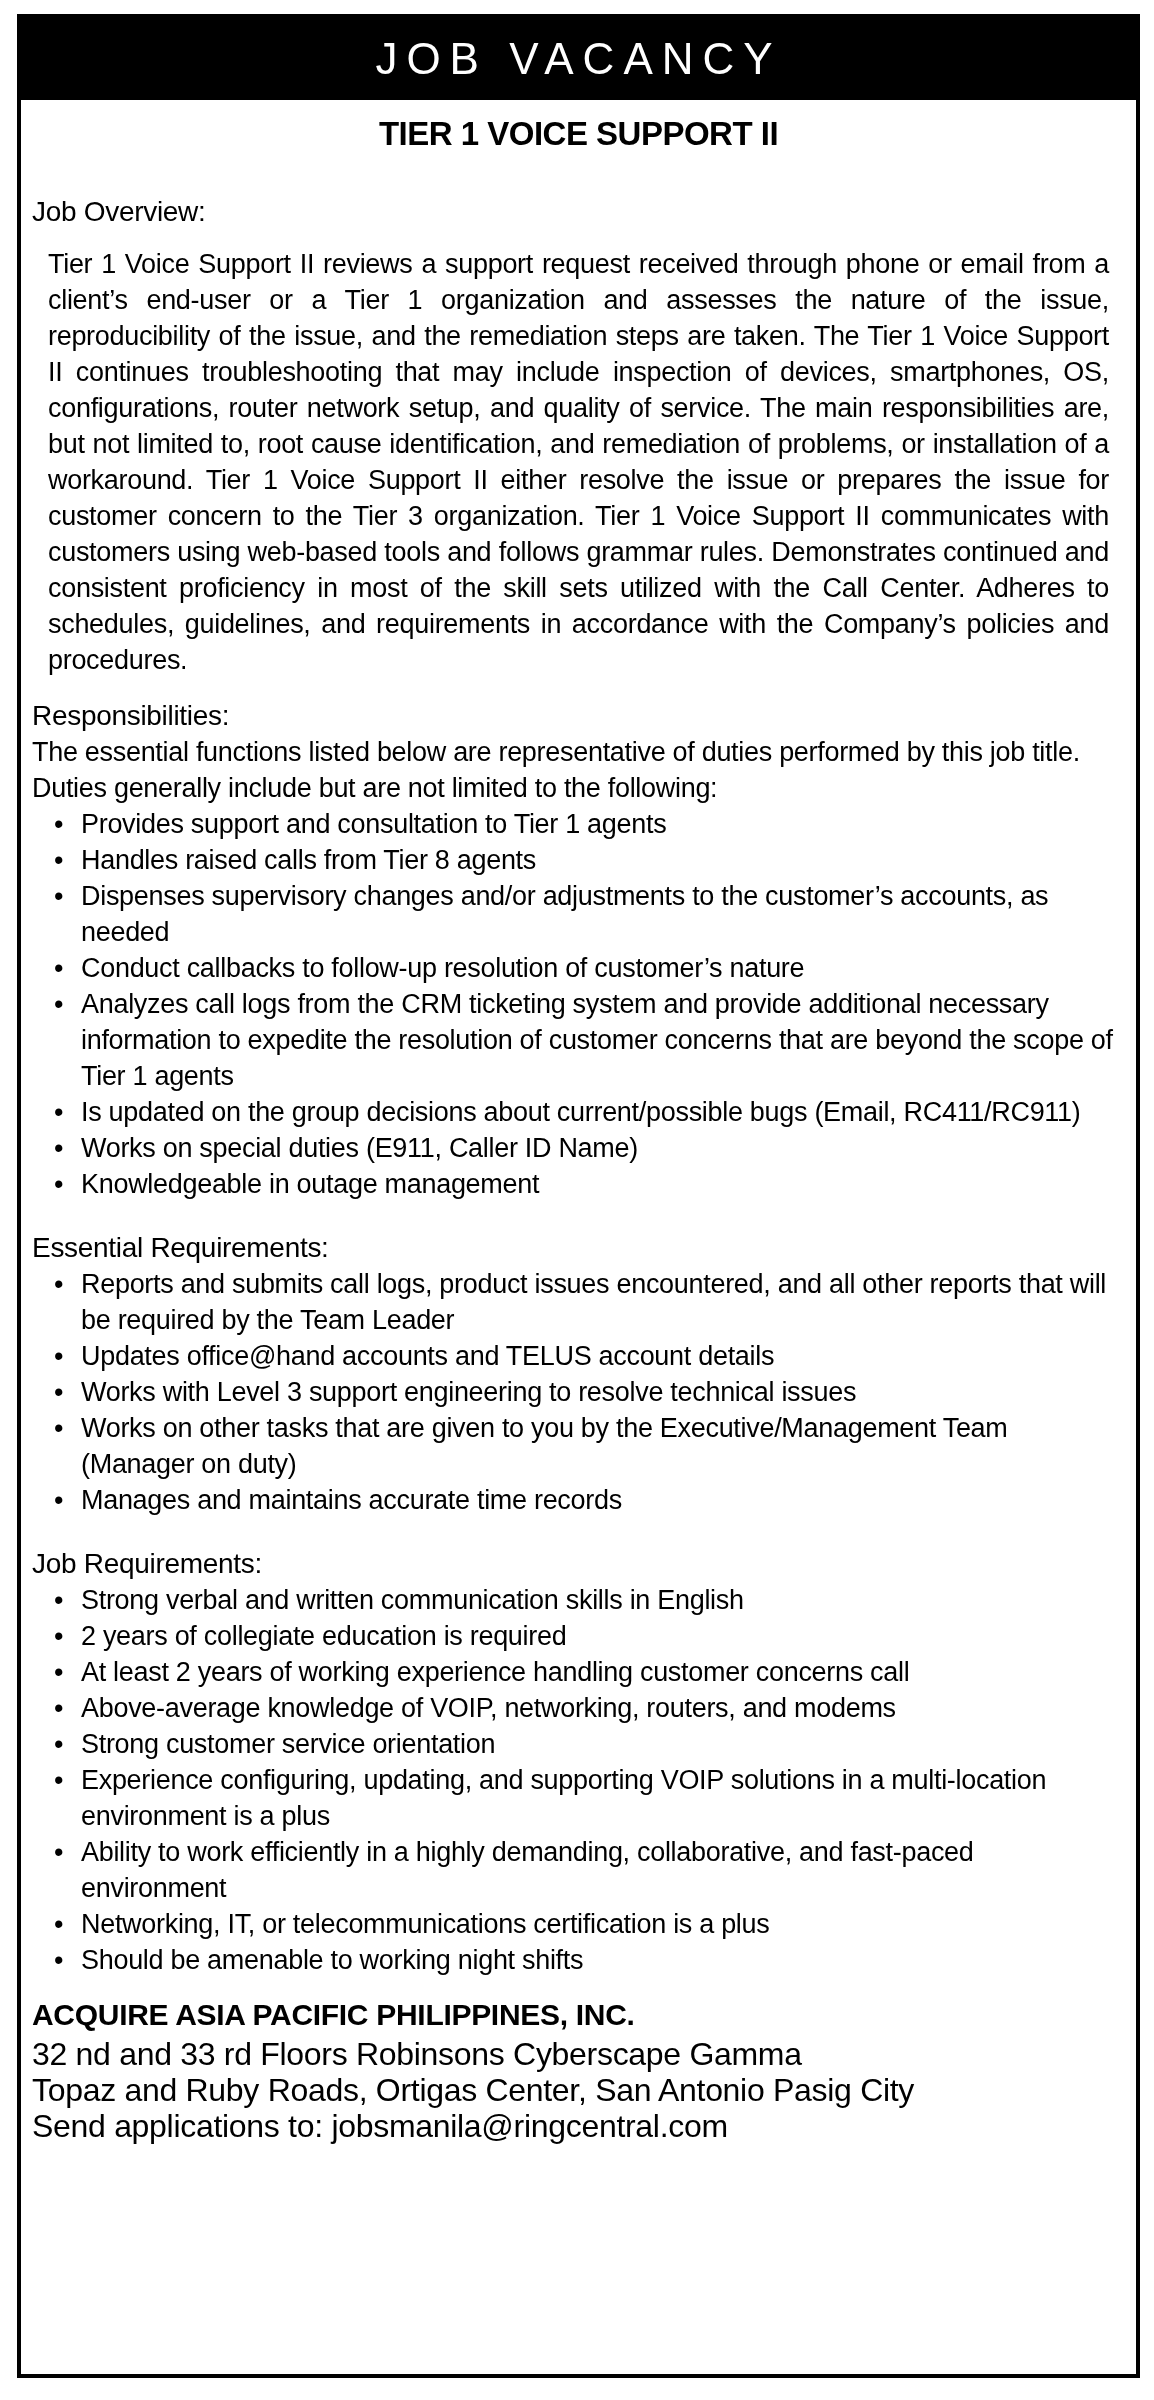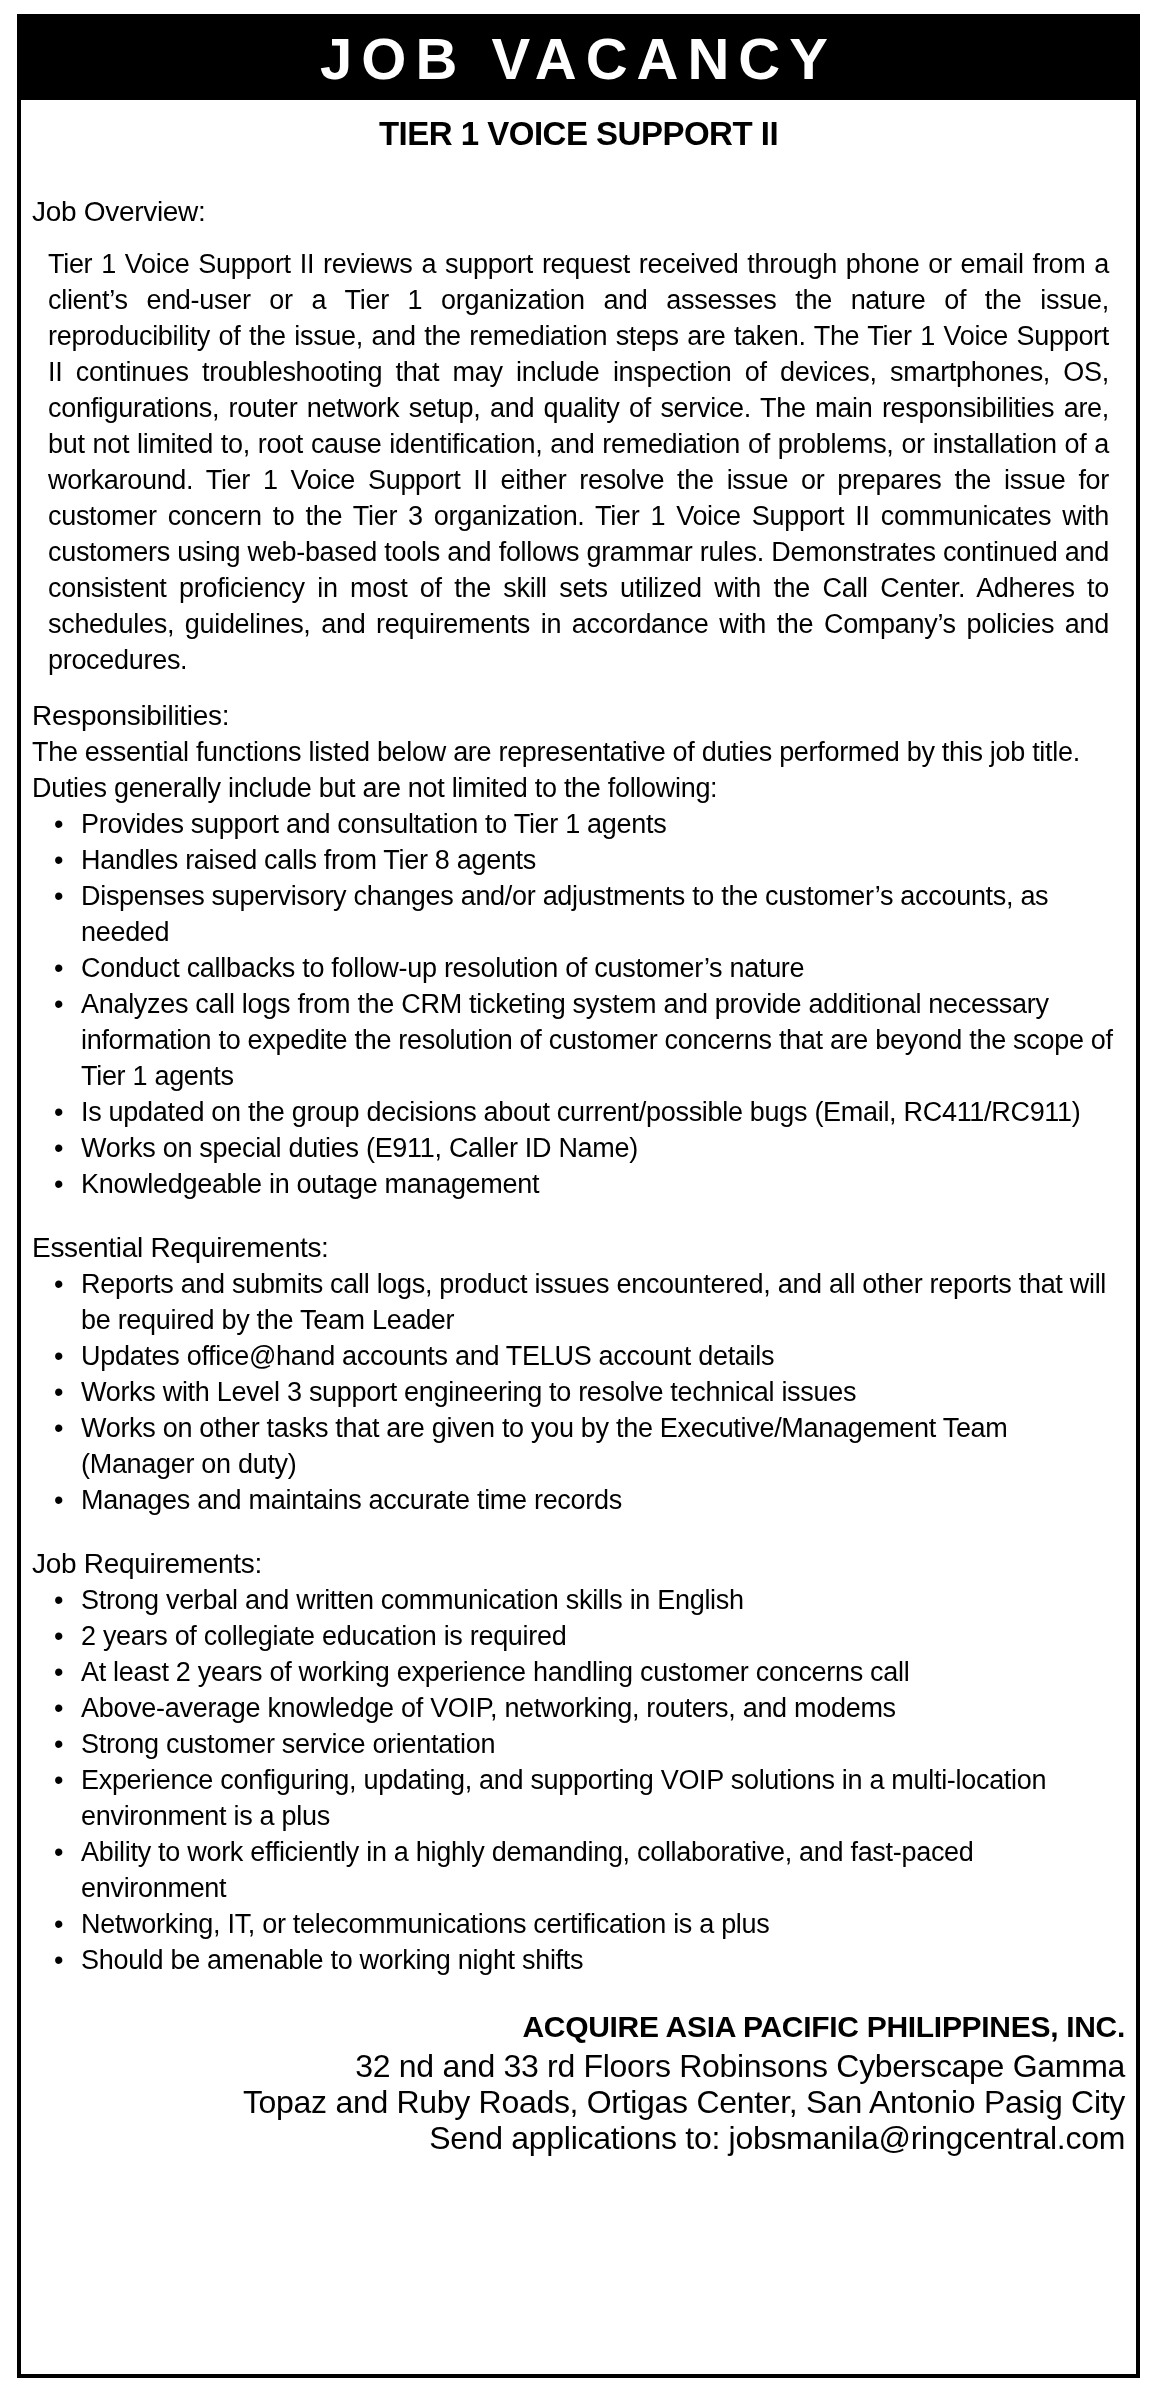--- a/index.html
+++ b/index.html
@@ -27,22 +27,22 @@
   }
   .header-bar {
     height: 82px;
     background: #000000;
     color: #ffffff;
     display: flex;
     align-items: center;
     justify-content: center;
   }
   .header-bar .header-title {
-    font-size: 58px;
-    font-weight: bold;
+    font-size: 44px;
+    font-weight: normal;
     letter-spacing: 9px;
     line-height: 1;
     white-space: nowrap;
   }
   .content {
     padding: 0 11px;
     font-size: 27px;
     line-height: 36px;
     letter-spacing: -0.3px;
   }
@@ -87,22 +87,22 @@
     position: relative;
     padding-left: 49px;
   }
   ul.bullets li::before {
     content: "\2022";
     position: absolute;
     left: 22px;
     top: 0;
   }
   .poster-footer {
-    margin-top: 28px;
-    text-align: right;
+    margin-top: 16px;
+    text-align: left;
   }
   .company-name {
     font-size: 30px;
     font-weight: bold;
     line-height: 42px;
     letter-spacing: -0.3px;
   }
   .footer-line {
     font-size: 32px;
     line-height: 36px;

